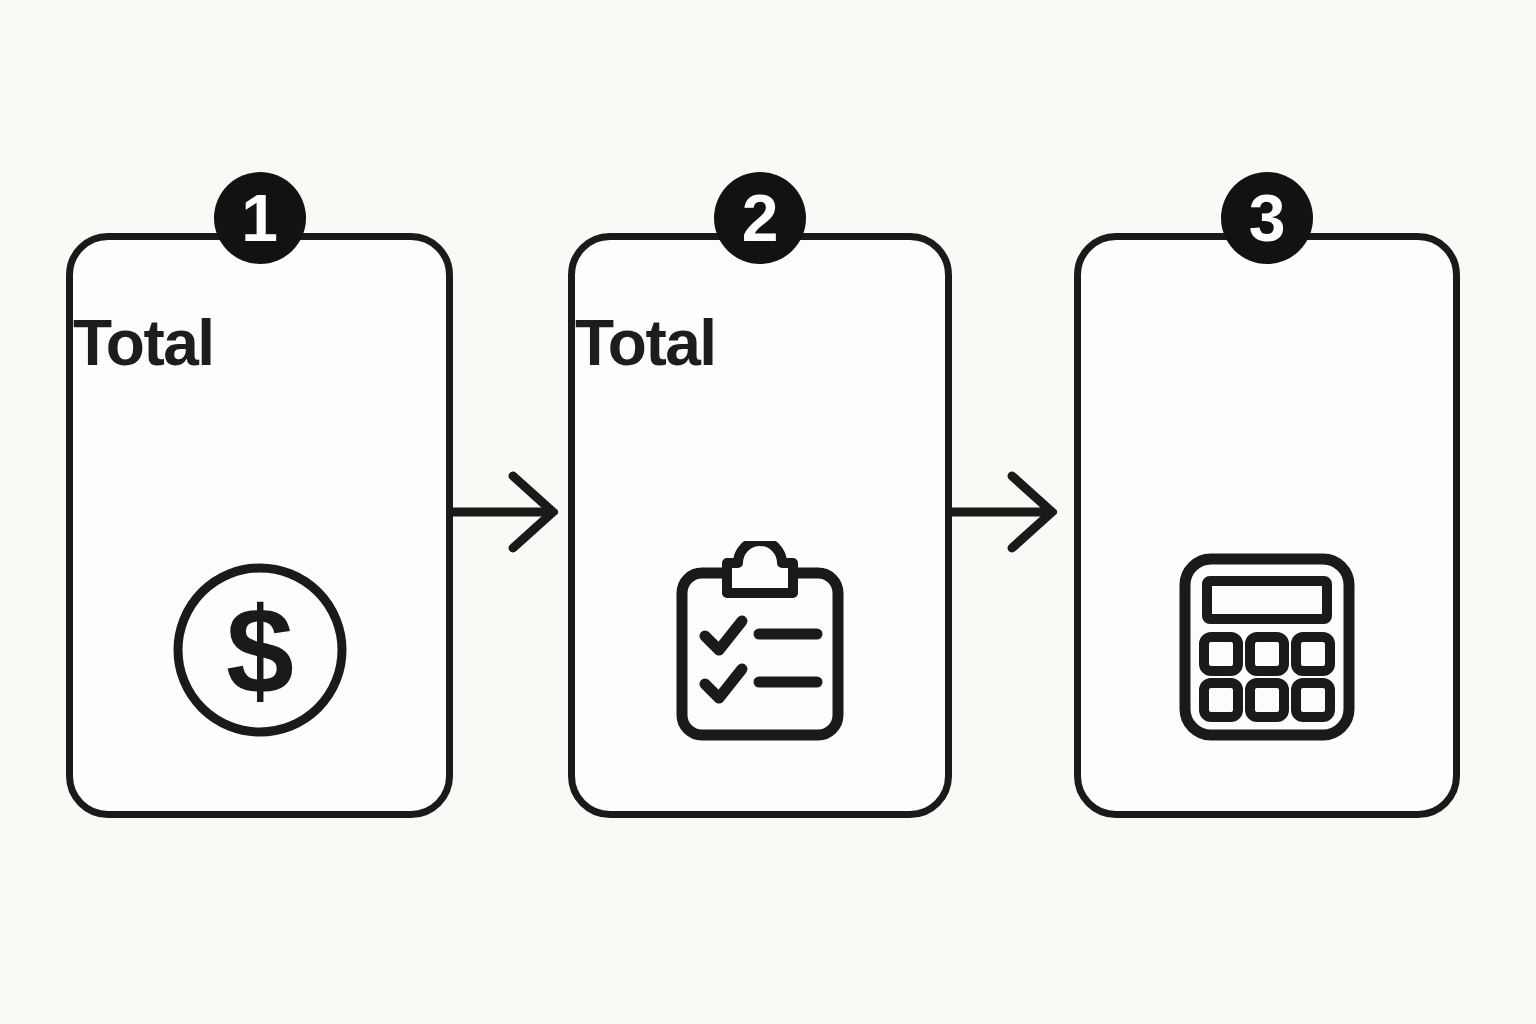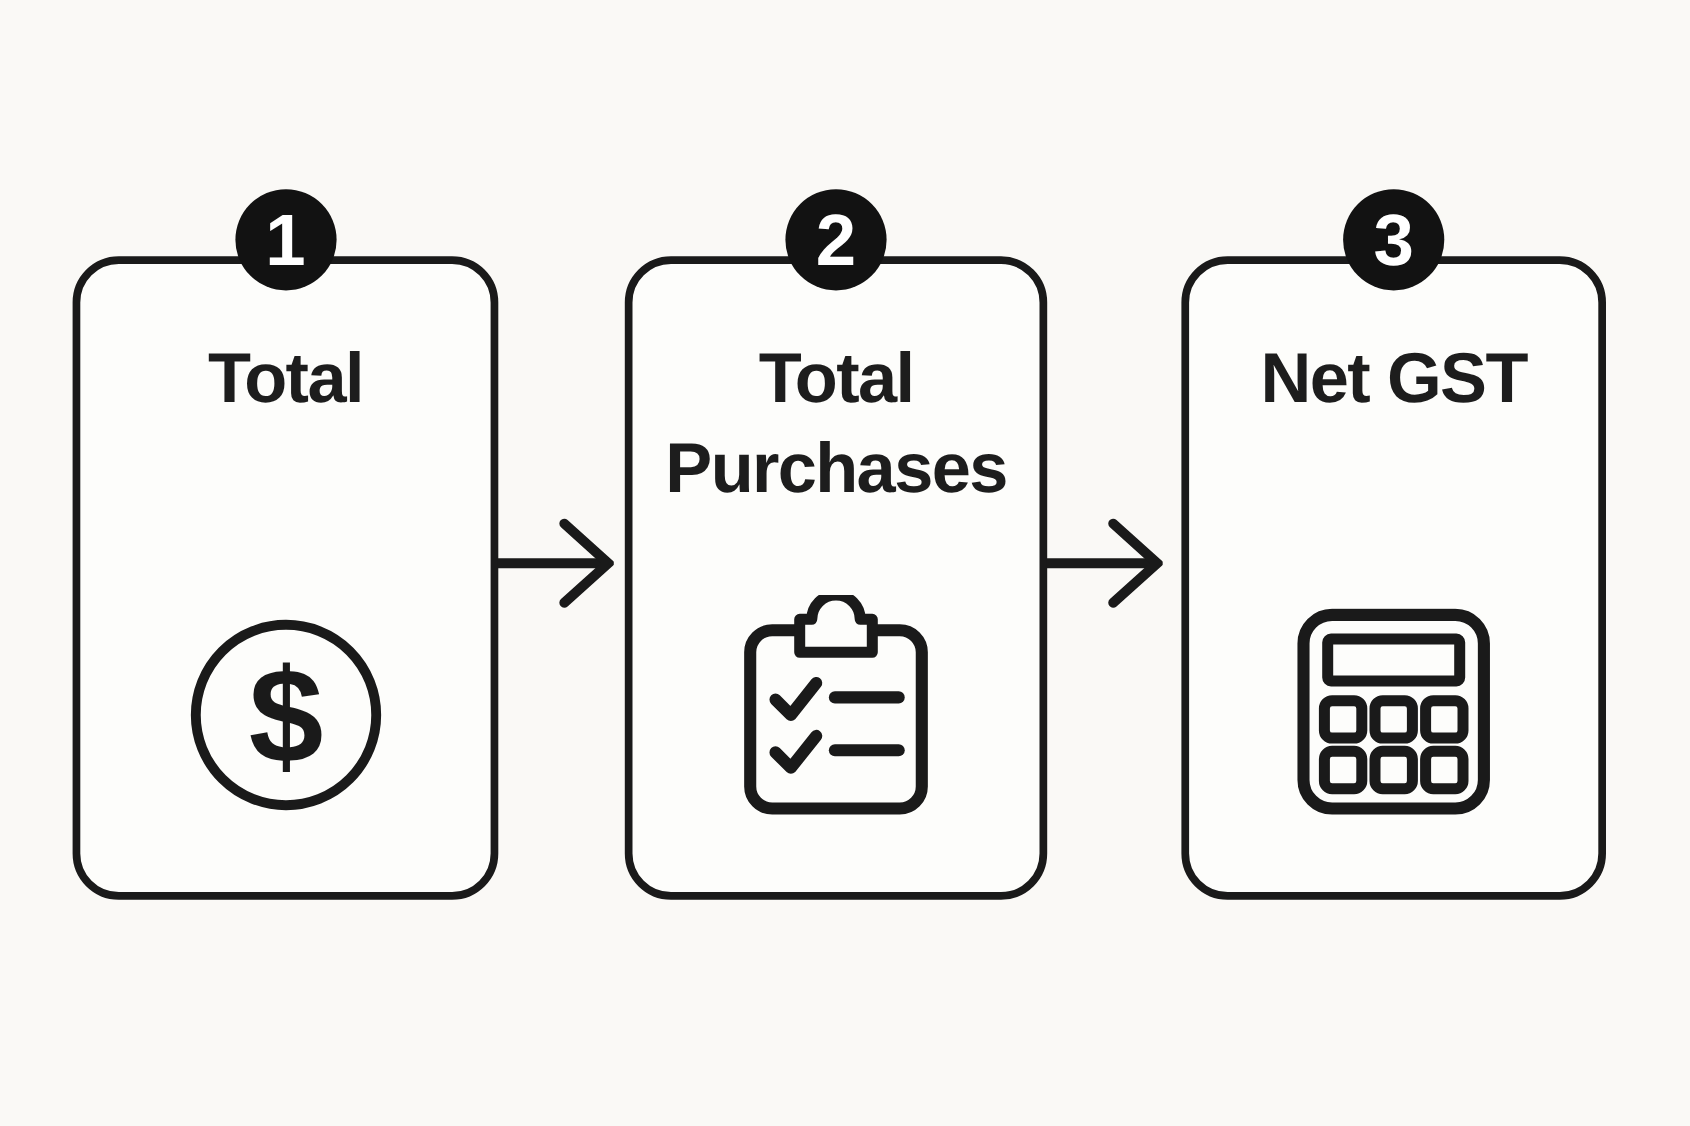--- a/index.html
+++ b/index.html
@@ -41,21 +41,20 @@
     font-size: 66px;
     font-weight: 700;
     display: flex;
     align-items: center;
     justify-content: center;
     line-height: 1;
   }
 
   .title {
     margin-top: 62px;
-    text-align: center;
     color: #1D1D1D;
     font-size: 64px;
     font-weight: 700;
     letter-spacing: -1.5px;
     line-height: 82px;
   }
 
   .icon-wrap {
     position: absolute;
     bottom: 70px;
@@ -103,21 +102,20 @@
     <line class="ink" x1="0" y1="43" x2="96" y2="43" stroke-width="9"></line>
     <polyline class="ink" points="61,7 101,43 61,79" stroke-width="9" stroke-linecap="round" stroke-linejoin="miter"></polyline>
   </svg>
 
   <div class="card c2">
     <div class="badge">
       <span>2</span>
     </div>
     <div class="title">
       <div>Total</div>
-      <div>Purchases</div>
     </div>
     <div class="icon-wrap">
       <svg width="170" height="200" viewBox="0 0 170 200">
 
         <rect class="ink" x="7" y="32" width="156" height="162" rx="20" stroke-width="11"></rect>
 
         <path class="ink paper" d="M52,52 V22 H63 A22,22 0 0 1 107,22 H118 V52 Z" fill="#FDFDFB" stroke-width="10" stroke-linejoin="round"></path>
 
         <polyline class="ink" points="30,95 44,109 67,80" stroke-width="11" stroke-linecap="round" stroke-linejoin="round"></polyline>
         <line class="ink" x1="84" y1="93" x2="142" y2="93" stroke-width="11" stroke-linecap="round"></line>
@@ -131,21 +129,20 @@
   <svg class="arrow a2" width="106" height="86" viewBox="0 0 106 86">
     <line class="ink" x1="0" y1="43" x2="96" y2="43" stroke-width="9"></line>
     <polyline class="ink" points="61,7 101,43 61,79" stroke-width="9" stroke-linecap="round" stroke-linejoin="miter"></polyline>
   </svg>
 
   <div class="card c3">
     <div class="badge">
       <span>3</span>
     </div>
     <div class="title">
-      <div>Net GST</div>
     </div>
     <div class="icon-wrap">
       <svg width="176" height="188" viewBox="0 0 176 188">
 
         <rect class="ink" x="6" y="6" width="164" height="176" rx="26" stroke-width="11"></rect>
 
         <rect class="ink" x="28" y="28" width="120" height="38" rx="3" stroke-width="10"></rect>
 
         <rect class="ink" x="25" y="84" width="34" height="34" rx="7" stroke-width="10"></rect>
         <rect class="ink" x="71" y="84" width="34" height="34" rx="7" stroke-width="10"></rect>

